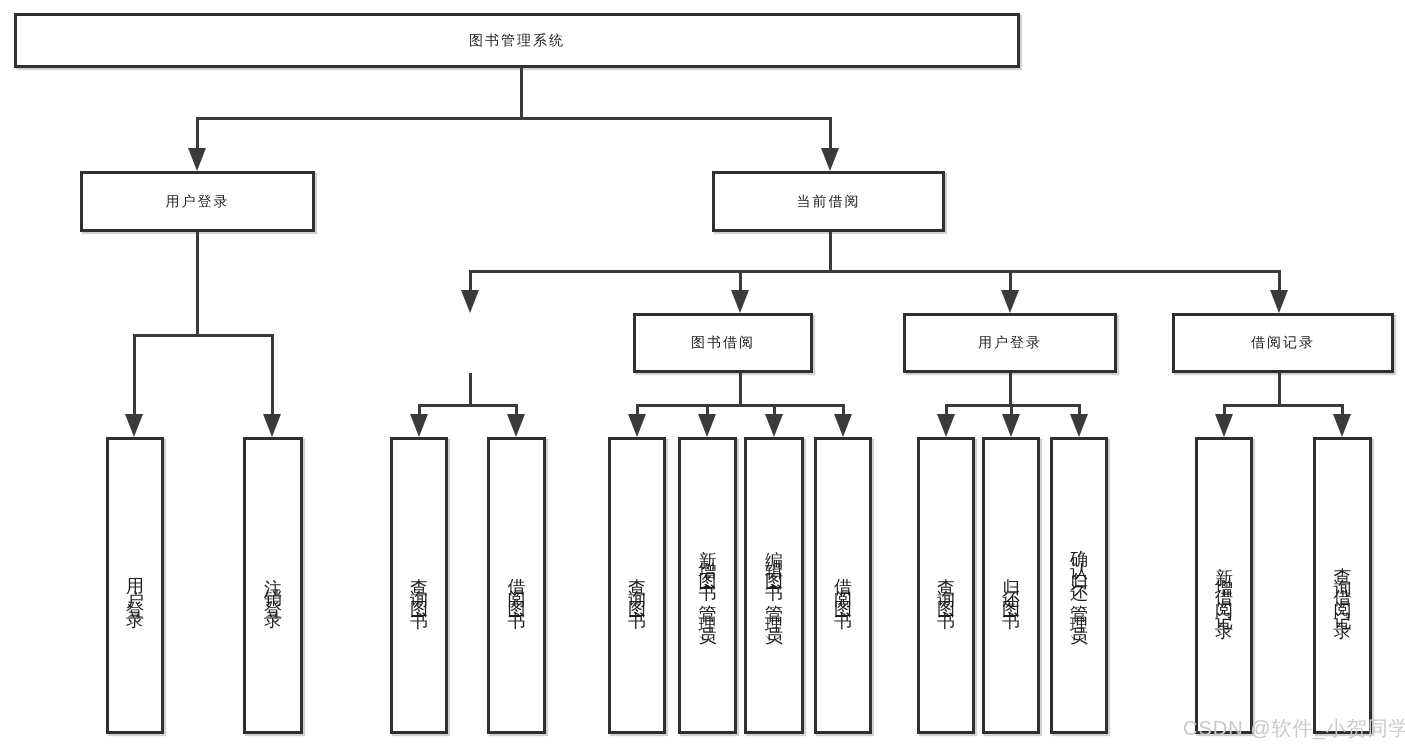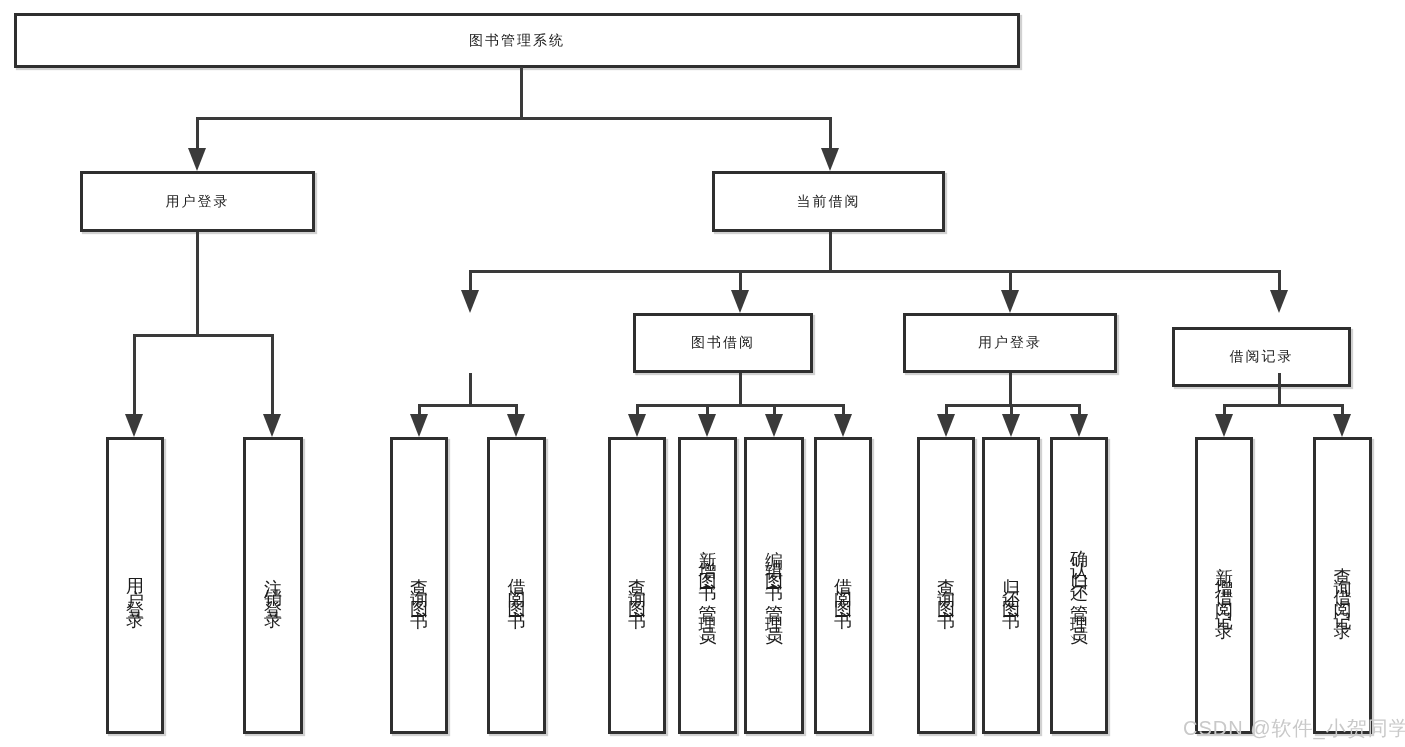--- a/index.html
+++ b/index.html
@@ -84,21 +84,21 @@
     <div class="vline" style="left:739px;top:270px;height:23px"></div>
     <div class="arrow" style="left:731px;top:290px"></div>
     <div class="vline" style="left:1009px;top:270px;height:23px"></div>
     <div class="arrow" style="left:1001px;top:290px"></div>
     <div class="vline" style="left:1278px;top:270px;height:23px"></div>
     <div class="arrow" style="left:1270px;top:290px"></div>
   </div>
 
   <div class="box hbox" style="left:633px;top:313px;width:180px;height:60px">图书借阅</div>
   <div class="box hbox" style="left:903px;top:313px;width:214px;height:60px">用户登录</div>
-  <div class="box hbox" style="left:1172px;top:327px;width:179px;height:60px">借阅记录</div>
+  <div class="box hbox" style="left:1172px;top:313px;width:222px;height:60px">借阅记录</div>
 
   <div>
     <div class="vline" style="left:469px;top:373px;height:34px"></div>
     <div class="hline" style="left:418px;top:404px;width:100px"></div>
     <div class="vline" style="left:418px;top:404px;height:13px"></div>
     <div class="arrow" style="left:410px;top:414px"></div>
     <div class="vline" style="left:515px;top:404px;height:13px"></div>
     <div class="arrow" style="left:507px;top:414px"></div>
   </div>
 

